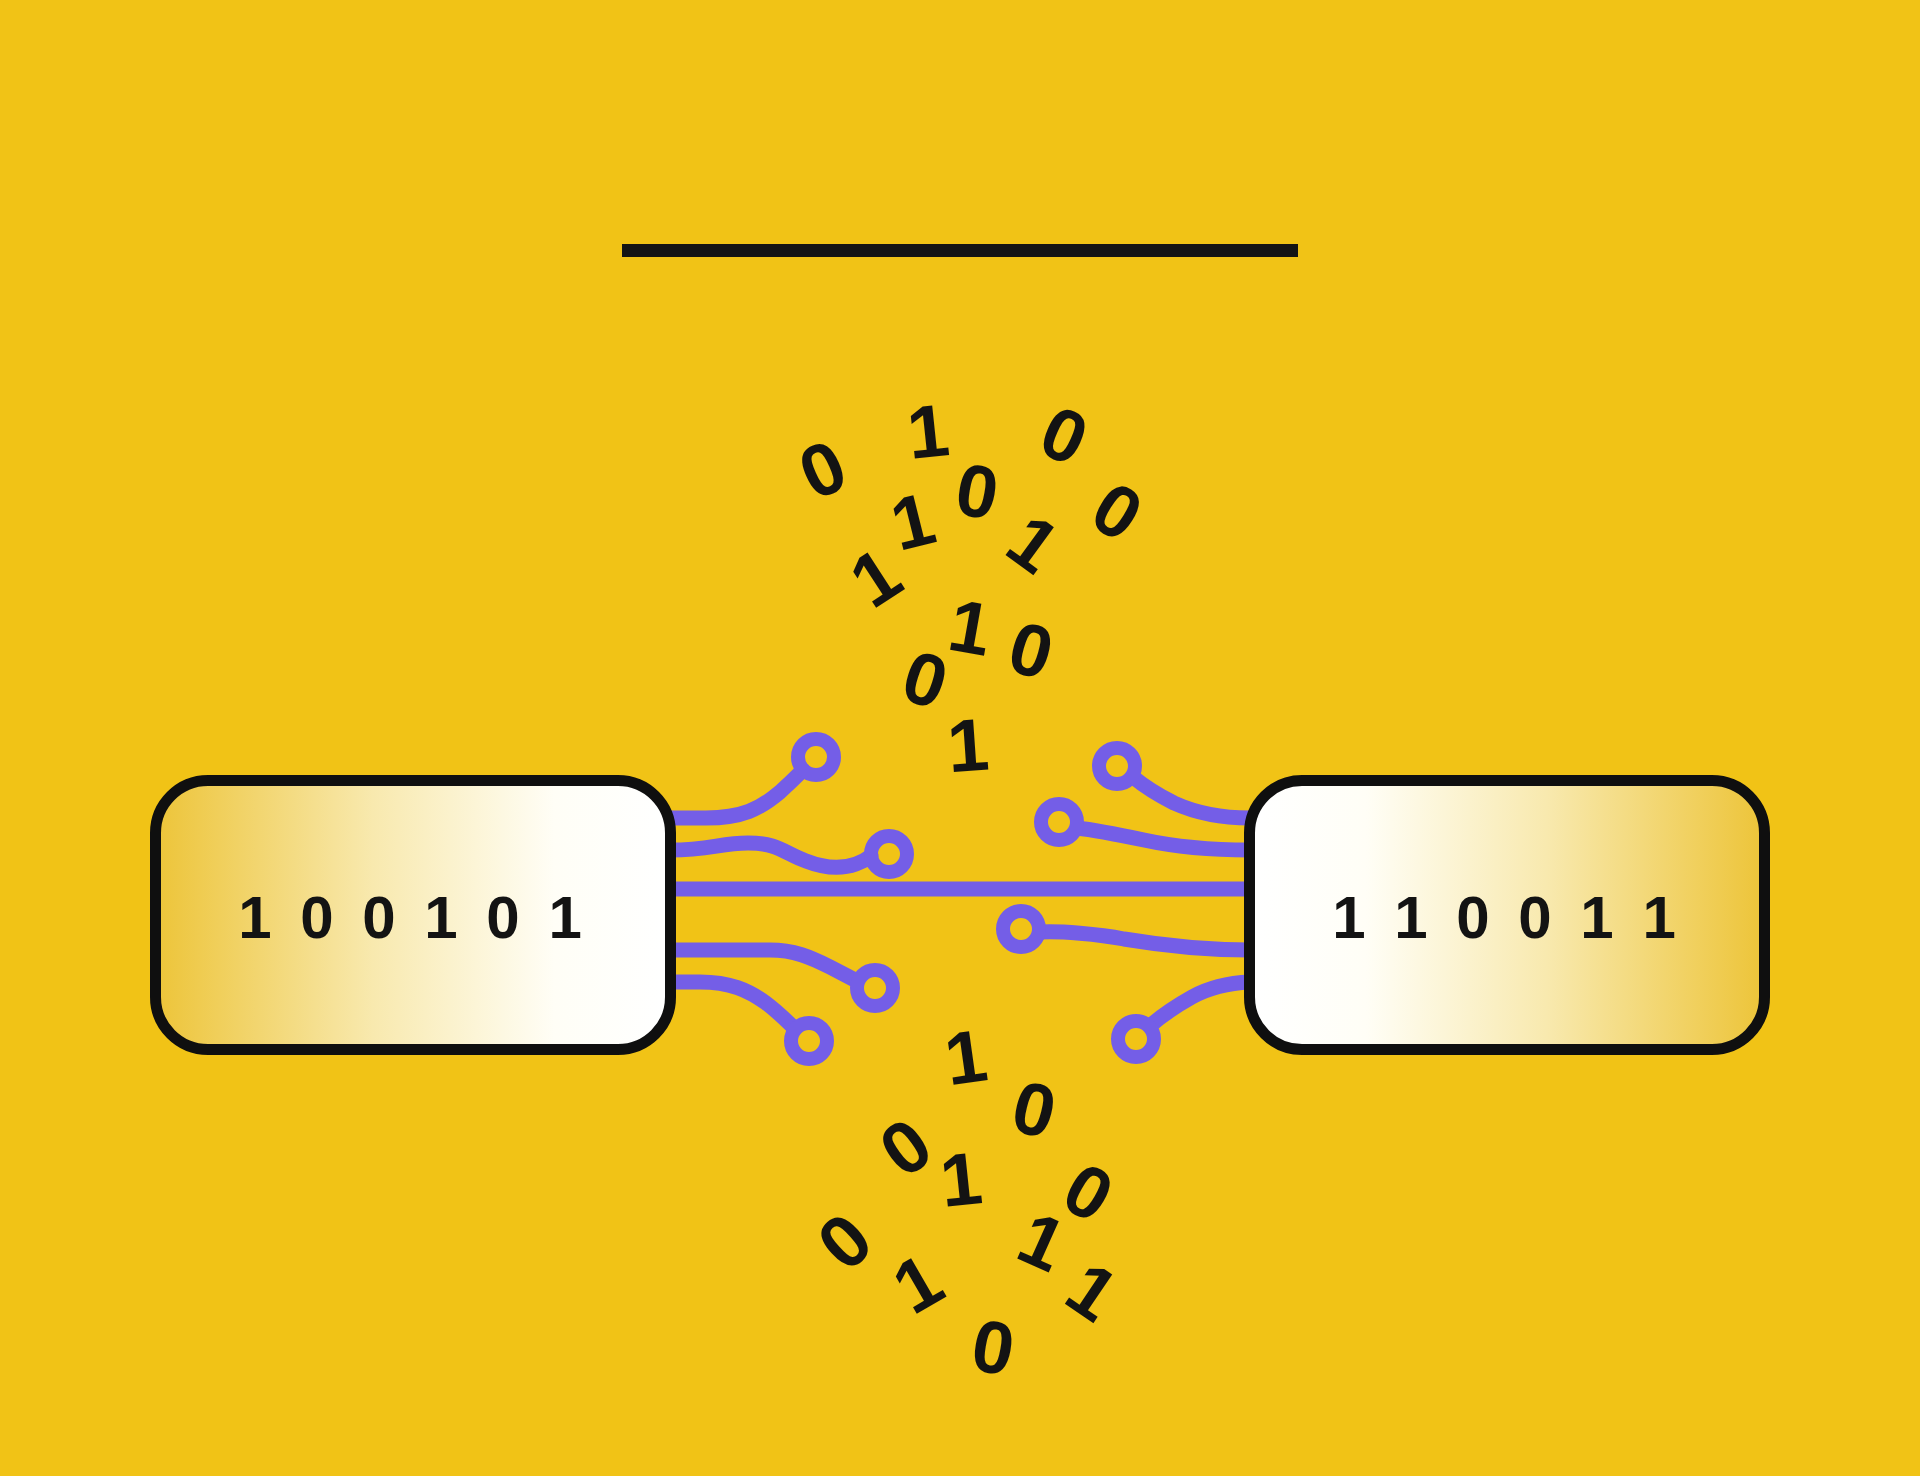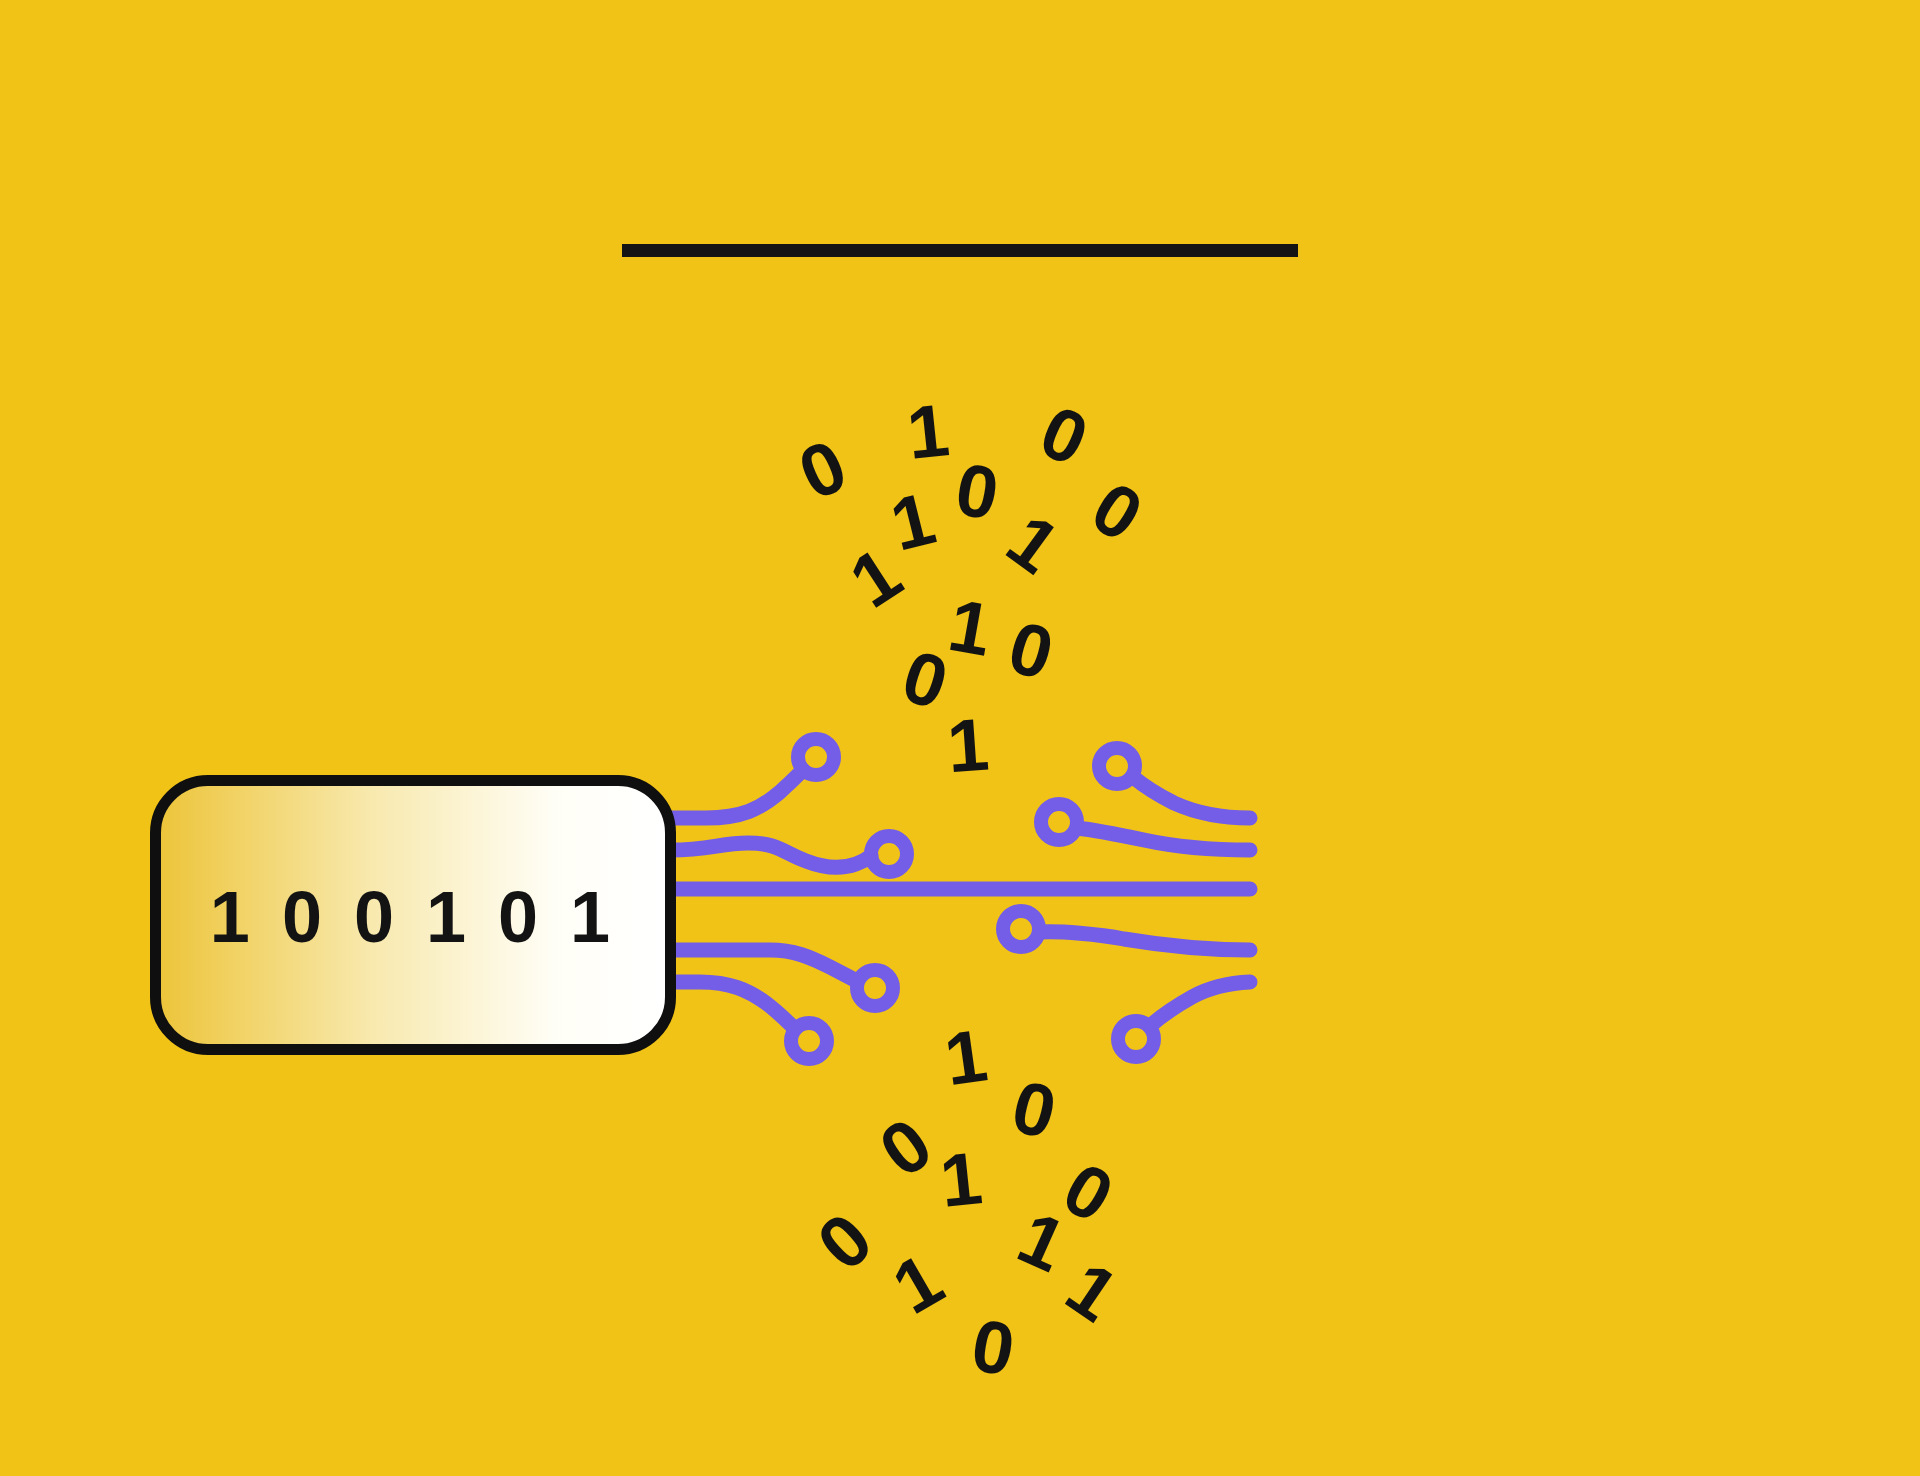--- a/index.html
+++ b/index.html
@@ -53,21 +53,21 @@
     left: 150px;
     background: linear-gradient(90deg, #EDC53B 0%, #F8E9AE 42%, #FFFEF6 78%, #FFFFFF 100%);
   }
   .packet-box.right {
     left: 1244px;
     background: linear-gradient(270deg, #EDC53B 0%, #F8E9AE 42%, #FFFEF6 78%, #FFFFFF 100%);
   }
   .packet-bits {
     font-family: "Liberation Sans", sans-serif;
     font-weight: bold;
-    font-size: 72px;
+    font-size: 60px;
     letter-spacing: 6px;
     color: #131313;
     white-space: nowrap;
     transform: translateY(2px);
   }
 
   
   svg.circuit { position: absolute; left: 0; top: 0; }
   .trace {
     fill: none;
@@ -120,20 +120,23 @@
     <path class="trace" d="M 1250 950 C 1205 950 1160 945 1124 939 C 1098 934 1060 931 1041 932"></path>
     <circle class="ring" cx="1021" cy="929" r="18"></circle>
     <path class="trace" d="M 1250 982 C 1228 983 1210 987 1192 997 C 1176 1006 1160 1017 1150 1026"></path>
     <circle class="ring" cx="1136" cy="1039" r="18"></circle>
   </svg>
 
   <div class="packet-box left">
     <span class="packet-bits">1 0 0 1 0 1</span>
   </div>
 
+  <div class="packet-box right">
+    <span class="packet-bits">1 1 0 0 1 1</span>
+  </div>
 
   <div id="bits-layer">
       <span class="bit" style="left: 928px; top: 432px; transform: translate(-50%, -50%) rotate(-6deg);">1</span>
       <span class="bit" style="left: 1064px; top: 436px; transform: translate(-50%, -50%) rotate(24deg);">0</span>
       <span class="bit" style="left: 823px; top: 470px; transform: translate(-50%, -50%) rotate(-24deg);">0</span>
       <span class="bit" style="left: 977px; top: 492px; transform: translate(-50%, -50%) rotate(10deg);">0</span>
       <span class="bit" style="left: 1117px; top: 512px; transform: translate(-50%, -50%) rotate(32deg);">0</span>
       <span class="bit" style="left: 913px; top: 522px; transform: translate(-50%, -50%) rotate(-14deg);">1</span>
       <span class="bit" style="left: 1033px; top: 544px; transform: translate(-50%, -50%) rotate(36deg);">1</span>
       <span class="bit" style="left: 876px; top: 578px; transform: translate(-50%, -50%) rotate(-33deg);">1</span>

